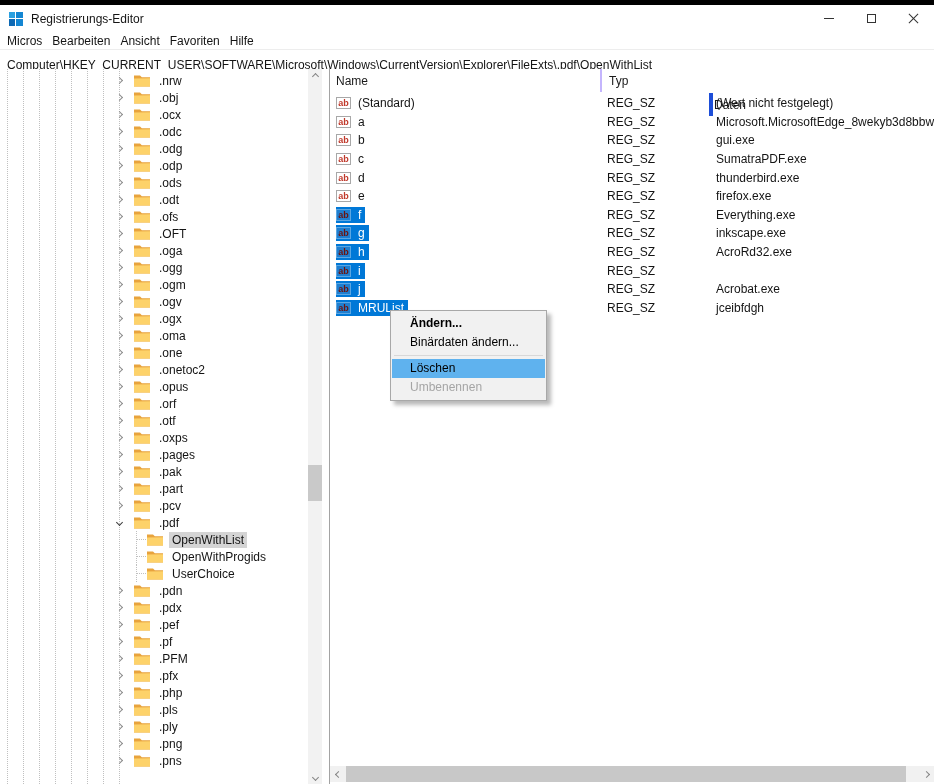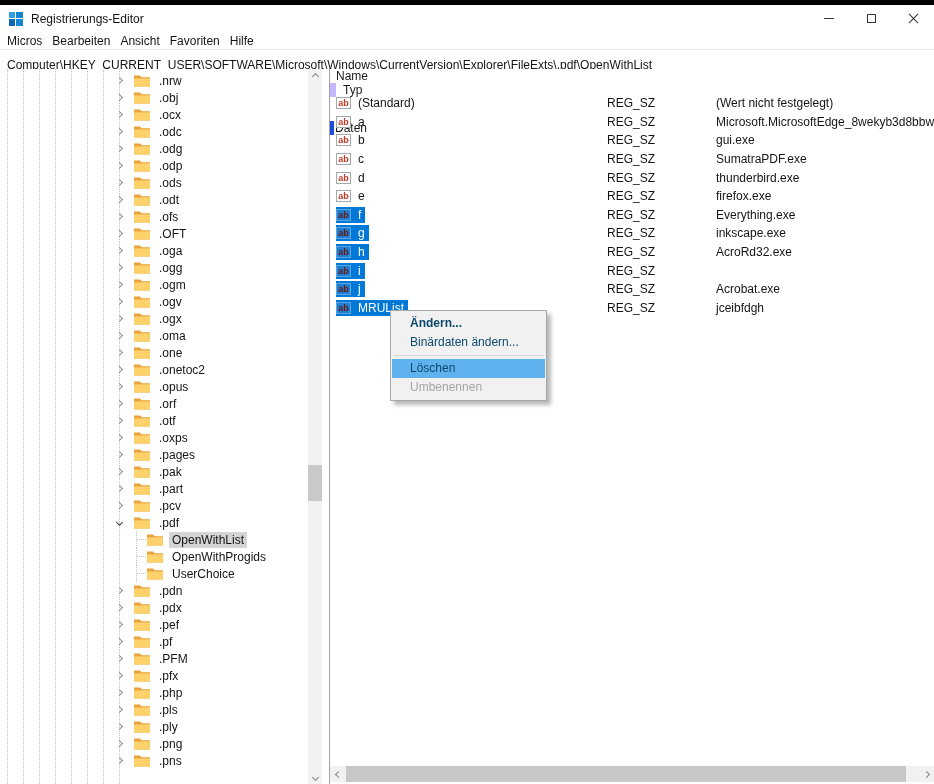--- a/index.html
+++ b/index.html
@@ -60,24 +60,24 @@
   .tree-scrollbar { position:absolute; left:308px; top:0; bottom:0; width:14px; background:#f2f2f2; }
   .sb-arrow { position:absolute; left:0; width:14px; height:14px; display:flex;
     align-items:center; justify-content:center; }
   .sb-arrow i { width:5px; height:5px; border-top:1px solid #848484; border-right:1px solid #848484; }
   .sb-up { top:0; } .sb-up i { transform:rotate(-45deg); }
   .sb-down { bottom:0; } .sb-down i { transform:rotate(135deg); }
   .sb-thumb { position:absolute; left:0; width:14px; top:396px; height:36px; background:#c9c9c9; }
 
   
   .right-panel { position:relative; flex:1; height:100%; overflow:hidden; background:#fff; }
-  .list-header { display:flex; height:23px;flex-direction:column; }
+  .list-header { display:flex; height:23px; }
   .hcell { height:100%; display:flex; align-items:center; color:#1a1a1a; }
   .hc-name { width:270px; padding-left:6px; }
-  .hc-typ { width:109px; padding-left:7px; border-left:6px solid #c4b5fd; }
+  .hc-typ { width:109px; padding-left:7px; border-left:2px solid #c4b5fd; }
   .hc-daten { flex:1; padding-left:1px; border-left:4px solid #1d4ed8;margin-top:24px; }
   .list-rows { padding-top:2px; }
   .vrow { display:flex; height:18.6px; align-items:center; }
   .vc-name { width:270px; display:flex; align-items:center; padding-left:6px; overflow:hidden; }
   .namewrap { display:flex; align-items:center; }
   .ab { width:15px; height:12px; border:1px solid #a8a8a8; background:#fff; color:var(--reg-red);
     font-size:9px; font-weight:700; line-height:10px; text-align:center; flex:none; }
   .vname { margin-left:3px; padding:1px 4px; white-space:nowrap; }
   .vrow.selected .namewrap { background:var(--accent); }
   .vrow.selected .ab { background:#1f7fd0; border-color:#5ba6e2; color:#6b1410; }
@@ -90,21 +90,21 @@
   .hsb-arrow { width:16px; height:16px; flex:none; display:flex; align-items:center; justify-content:center; }
   .hsb-arrow i { width:5px; height:5px; border-top:1px solid #848484; border-right:1px solid #848484; }
   .hsb-left i { transform:rotate(-135deg); }
   .hsb-right i { transform:rotate(45deg); }
   .hsb-thumb { width:560px; height:16px; background:#c8c8c8; flex:none; }
   .hsb-space { flex:1; }
 
   
   .context-menu { position:absolute; left:390px; top:310px; width:157px; background:#f1f1f1;
     border:1px solid #a8a8a8; box-shadow:4px 4px 4px rgba(0,0,0,0.28); padding:3px 1px; z-index:10; }
-  .cm-item { height:19px; line-height:19px; padding-left:18px; color:#0c4a6e; }
+  .cm-item { height:19px; line-height:19px; padding-left:18px; color:#000000; }
   .cm-item.bold { font-weight:700; }
   .cm-item.highlighted { background:var(--menu-hl); }
   .cm-item.disabled { color:#a5a5a5; }
   .cm-sep { margin:3px 2px; border-top:1px solid #d8d8d8; }
 </style>
 </head>
 <body>
 
 <div class="top-strip"></div>
 

